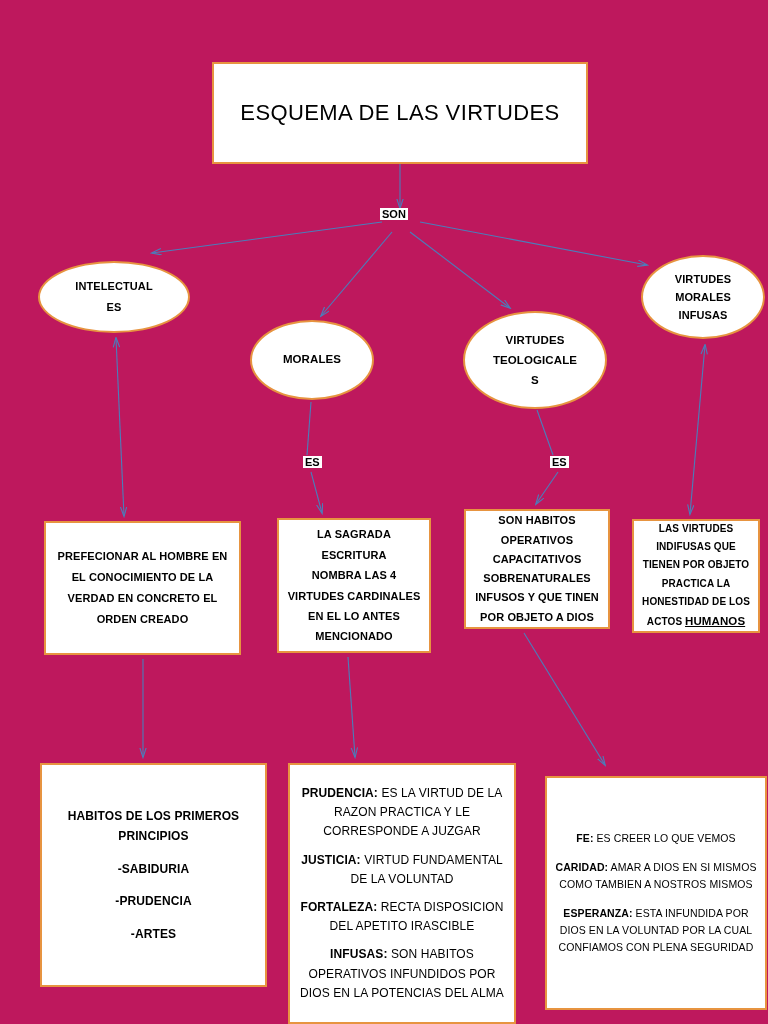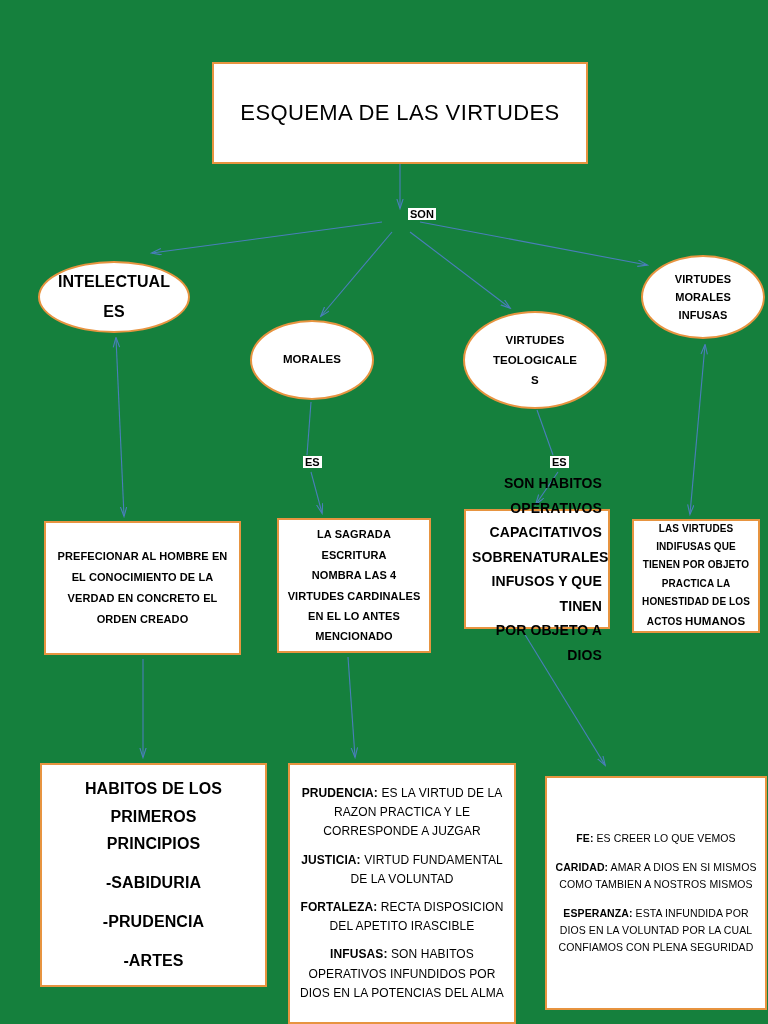--- a/index.html
+++ b/index.html
@@ -12,21 +12,21 @@
     width: 768px;
     height: 1024px;
     position: relative;
     overflow: hidden;
     color: #000000;
   }
   #canvas {
     position: relative;
     width: 768px;
     height: 1024px;
-    background: #15803d;
+    background: #be185d;
   }
   #edges {
     position: absolute;
     left: 0;
     top: 0;
     width: 768px;
     height: 1024px;
     pointer-events: none;
   }
 
@@ -67,48 +67,48 @@
     font-size: 11px;
     font-weight: bold;
     color: #000;
     background: #ffffff;
     padding: 0 2px;
     white-space: nowrap;
   }
 
   
   #e-intelectuales { left: 38px; top: 261px; width: 152px; height: 72px; }
-  #e-intelectuales .label { font-size: 16px; line-height: 1.9; }
+  #e-intelectuales .label { font-size: 11px; line-height: 1.9; }
 
   #e-morales { left: 250px; top: 320px; width: 124px; height: 80px; }
   #e-morales .label { font-size: 11.5px; }
 
   #e-teologicales { left: 463px; top: 311px; width: 144px; height: 98px; }
   #e-teologicales .label { font-size: 11.5px; line-height: 1.75; }
 
   #e-morales-infusas { left: 641px; top: 255px; width: 124px; height: 84px; }
   #e-morales-infusas .label { font-size: 11px; line-height: 1.65; }
 
   
   #b-prefecionar { left: 44px; top: 521px; width: 197px; height: 134px; }
   #b-prefecionar .label { font-size: 11px; line-height: 1.9; }
 
   #b-sagrada { left: 277px; top: 518px; width: 154px; height: 135px; }
   #b-sagrada .label { font-size: 11px; line-height: 1.85; }
 
   #b-habitos-sobren { left: 464px; top: 509px; width: 146px; height: 120px; }
-  #b-habitos-sobren .label { font-size: 14px; line-height: 1.75; text-align: right; }
+  #b-habitos-sobren .label { font-size: 11px; line-height: 1.75; }
 
   #b-indifusas { left: 632px; top: 519px; width: 128px; height: 114px; justify-content: center; }
   #b-indifusas .label { font-size: 10px; line-height: 1.82; }
-  #b-indifusas .big { font-size: 11.5px; }
+  #b-indifusas .big { font-size: 11.5px; text-decoration: underline; }
 
   
   #b-primeros { left: 40px; top: 763px; width: 227px; height: 224px; }
-  #b-primeros .label { font-size: 16px; line-height: 1.7; }
+  #b-primeros .label { font-size: 12px; line-height: 1.7; }
   #b-primeros .gap { display: block; height: 12px; }
 
   #b-cardinales { left: 288px; top: 763px; width: 228px; height: 261px; }
   #b-cardinales .label { font-size: 12px; line-height: 1.6; font-weight: normal; }
   #b-cardinales .term { font-weight: bold; }
   #b-cardinales .para { display: block; margin-bottom: 9px; }
   #b-cardinales .para:last-child { margin-bottom: 0; }
 
   #b-teologales { left: 545px; top: 776px; width: 222px; height: 234px; }
   #b-teologales .label { font-size: 10.5px; line-height: 1.62; font-weight: normal; }
@@ -155,21 +155,21 @@
       <line x1="348" y1="657" x2="355" y2="757" marker-end="url(#arrowEnd)"></line>
 
       <line x1="524" y1="633" x2="605" y2="765" marker-end="url(#arrowEnd)"></line>
     </g>
   </svg>
 
   <div class="node rect" id="title-box">
     <span class="label">ESQUEMA DE LAS VIRTUDES</span>
   </div>
 
-  <div class="edge-label" style="left:408px; top:208px;">SON</div>
+  <div class="edge-label" style="left:380px; top:208px;">SON</div>
 
   <div class="node ellipse" id="e-intelectuales">
     <span class="label">
       <span>INTELECTUAL</span><br>
       <span>ES</span>
     </span>
   </div>
 
   <div class="node ellipse" id="e-morales">
     <span class="label">

